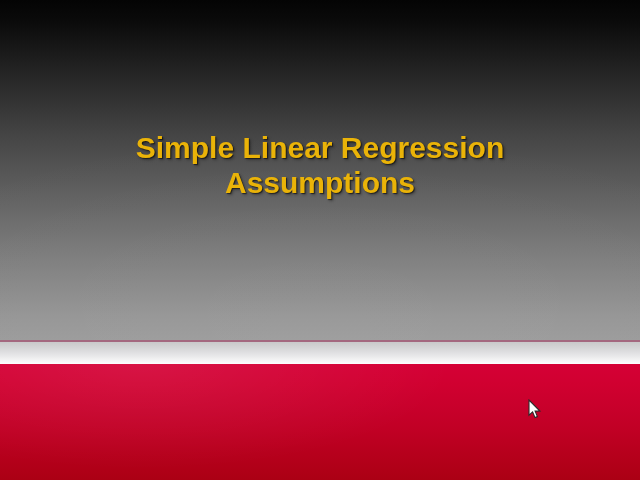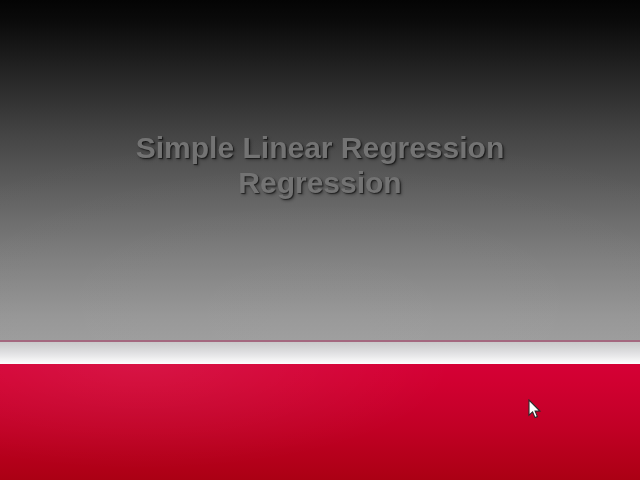--- a/index.html
+++ b/index.html
@@ -54,21 +54,21 @@
     pointer-events: none;
   }
 
   
   .title-block {
     position: absolute;
     left: 0;
     top: 130px;
     width: 640px;
     text-align: center;
-    color: #737373;
+    color: #eab308;
     font-size: 30px;
     font-weight: bold;
     line-height: 35px;
     letter-spacing: 0px;
     text-shadow: 1px 1px 1px rgba(0,0,0,0.55),
                  2px 2px 3px rgba(0,0,0,0.30);
   }
   .title-line {
     display: block;
     white-space: nowrap;
@@ -138,21 +138,21 @@
 </head>
 <body>
 
 <div id="slide">
 
   <div class="upper-panel"></div>
   <div class="upper-vignette"></div>
 
   <div class="title-block">
     <span class="title-line">Simple Linear Regression</span>
-    <span class="title-line">Regression</span>
+    <span class="title-line">Assumptions</span>
   </div>
 
   <div class="divider-rule"></div>
   <div class="divider-band"></div>
 
   <div class="lower-panel"></div>
   <div class="lower-sheen"></div>
 
   <div class="cursor">
     <svg width="16" height="22" viewBox="0 0 16 22" xmlns="http://www.w3.org/2000/svg">

